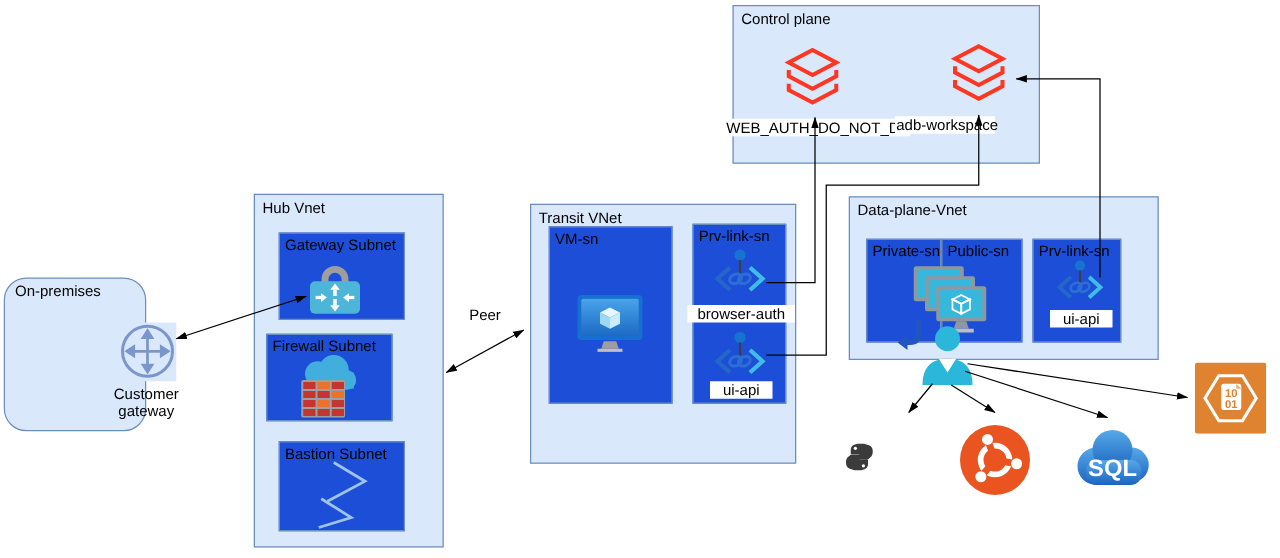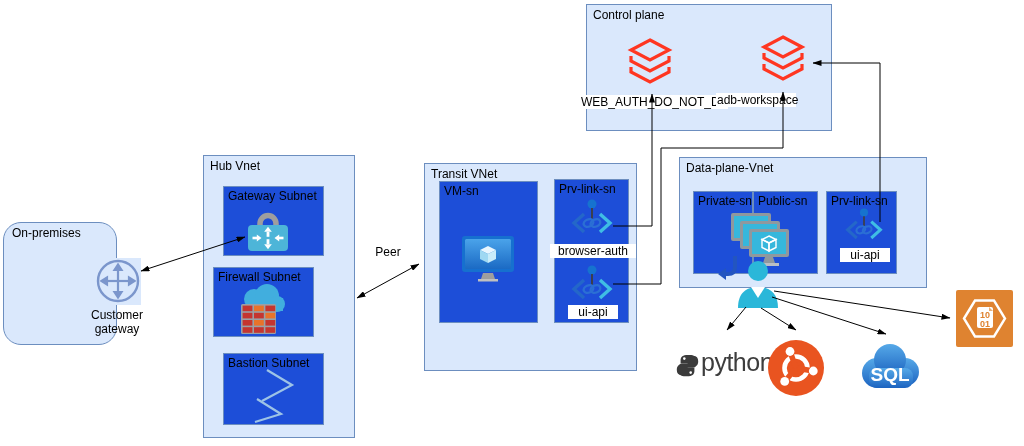--- a/index.html
+++ b/index.html
@@ -220,21 +220,20 @@
   </svg>
 
   <svg class="icon" style="left:676px;top:354px;" width="23" height="23" viewBox="0 0 23 23">
     <g fill="#3b3b3b">
       <path id="pysnk" d="M11.7 1 C7 1 4.6 2.9 4.6 6 v3.4 h7.2 v1.2 H5.6 C2.3 10.6 0.8 12.6 0.8 16 c0 3.3 1.6 5.2 4.8 5.2 h2.5 v-3.2 c0 -2.4 2 -4.3 4.4 -4.3 h4.3 c2.1 0 3.7 -1.7 3.7 -3.8 V6 c0 -3.1 -2.4 -5 -6.8 -5 z"></path>
       <use href="#pysnk" transform="rotate(180 11.5 11.6)"></use>
     </g>
     <circle cx="8.3" cy="4.6" r="1.3" fill="#fff"></circle>
     <circle cx="14.7" cy="18.6" r="1.3" fill="#fff"></circle>
   </svg>
-  <div class="pytext" style="left:701px;top:348px;">python</div>
 
   <svg class="icon" style="left:767px;top:339px;" width="58" height="58" viewBox="0 0 58 58">
     <circle cx="29" cy="29" r="28" fill="#e95420"></circle>
     <circle cx="29" cy="29" r="11.5" stroke="#fff" stroke-width="4.6" fill="none"></circle>
     <g stroke="#e95420" stroke-width="5.5">
       <line x1="29" y1="29" x2="50.7" y2="32.8"></line>
       <line x1="29" y1="29" x2="14.9" y2="45.9"></line>
       <line x1="29" y1="29" x2="21.5" y2="8.3"></line>
     </g>
     <g fill="#fff">

